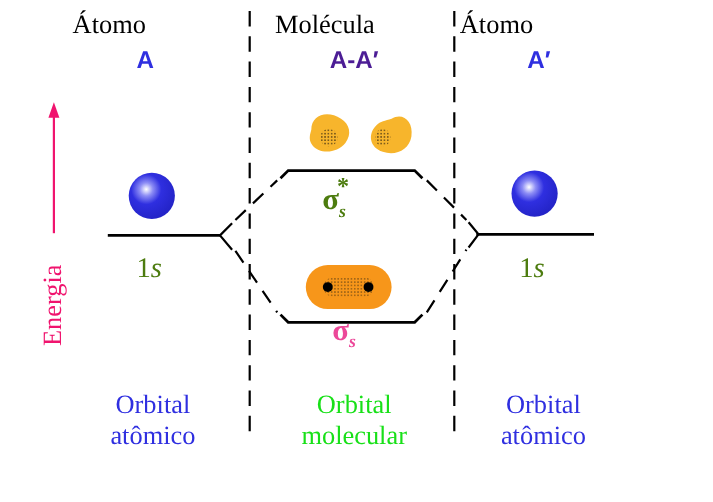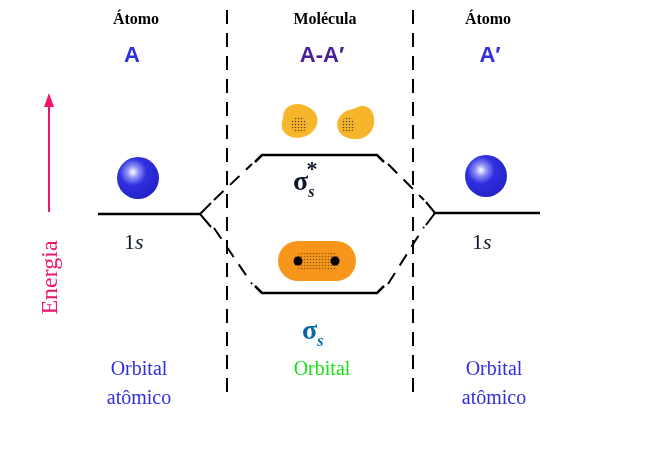--- a/index.html
+++ b/index.html
@@ -1,24 +1,24 @@
 <!DOCTYPE html>
 <html><head>
 <meta charset="utf-8">
 <style>
   html, body { margin:0; padding:0; background:#ffffff; }
   body { width:648px; height:456px; position:relative; overflow:hidden;
          font-family:"Liberation Serif", "DejaVu Serif", serif; }
   .abs { position:absolute; }
-  .hdr { font-weight:bold; font-size:16px; color:#000; text-align:center; width:140px; }
+  .hdr { font-weight:normal; font-size:24px; color:#000; text-align:left; width:140px; }
   .sub { font-weight:bold; font-size:22px; text-align:center; width:140px;
          font-family:"Liberation Sans","DejaVu Sans",sans-serif; }
-  .foot { font-size:20px; text-align:center; width:160px; line-height:29px; }
-  .lvl-label { font-size:22px; color:#0f172a; }
-  .sig { font-size:28px; color:#0f172a; font-weight:bold; }
+  .foot { font-size:24px; text-align:center; width:160px; line-height:29px; }
+  .lvl-label { font-size:26px; color:#4d7c0f; }
+  .sig { font-size:28px; color:#4d7c0f; font-weight:bold; }
   svg { position:absolute; left:0; top:0; }
 </style>
 </head>
 <body>
 
 <svg width="648" height="456">
   <defs>
     <radialGradient id="sph" cx="0.38" cy="0.36" r="0.65">
       <stop offset="0" stop-color="#ffffff"></stop>
       <stop offset="0.22" stop-color="#8d8df5"></stop>
@@ -77,23 +77,24 @@
 <div class="abs sub" style="left:62px; top:42px; color:#2f2fe0;">A</div>
 <div class="abs lvl-label" style="left:124px; top:229px;"><span>1</span><i>s</i></div>
 <div class="abs foot" style="left:59px; top:354px; color:#2f2fe0;">
   <div>Orbital</div>
   <div>atômico</div>
 </div>
 
 <div class="abs hdr" style="left:250px; top:10px; width:150px;">Molécula</div>
 <div class="abs sub" style="left:252px; top:42px; color:#4c1d95;">A-A′</div>
 <div class="abs sig" style="left:293px; top:160px;"><span>σ</span><sub style="font-size:16px; font-style:italic;">s</sub><sup style="font-size:22px; margin-left:-8px; position:relative; top:-4px;">*</sup></div>
-<div class="abs sig" style="left:302px; top:314px; color:#0369a1;"><span>σ</span><sub style="font-size:16px; font-style:italic;">s</sub></div>
+<div class="abs sig" style="left:302px; top:285px; color:#ec4899;"><span>σ</span><sub style="font-size:16px; font-style:italic;">s</sub></div>
 <div class="abs foot" style="left:242px; top:354px; color:#18e018;">
   <div>Orbital</div>
+  <div>molecular</div>
 </div>
 
 <div class="abs hdr" style="left:418px; top:10px;">Átomo</div>
 <div class="abs sub" style="left:420px; top:42px; color:#2f2fe0;">A′</div>
 <div class="abs lvl-label" style="left:472px; top:229px;"><span>1</span><i>s</i></div>
 <div class="abs foot" style="left:414px; top:354px; color:#2f2fe0;">
   <div>Orbital</div>
   <div>atômico</div>
 </div>
 

